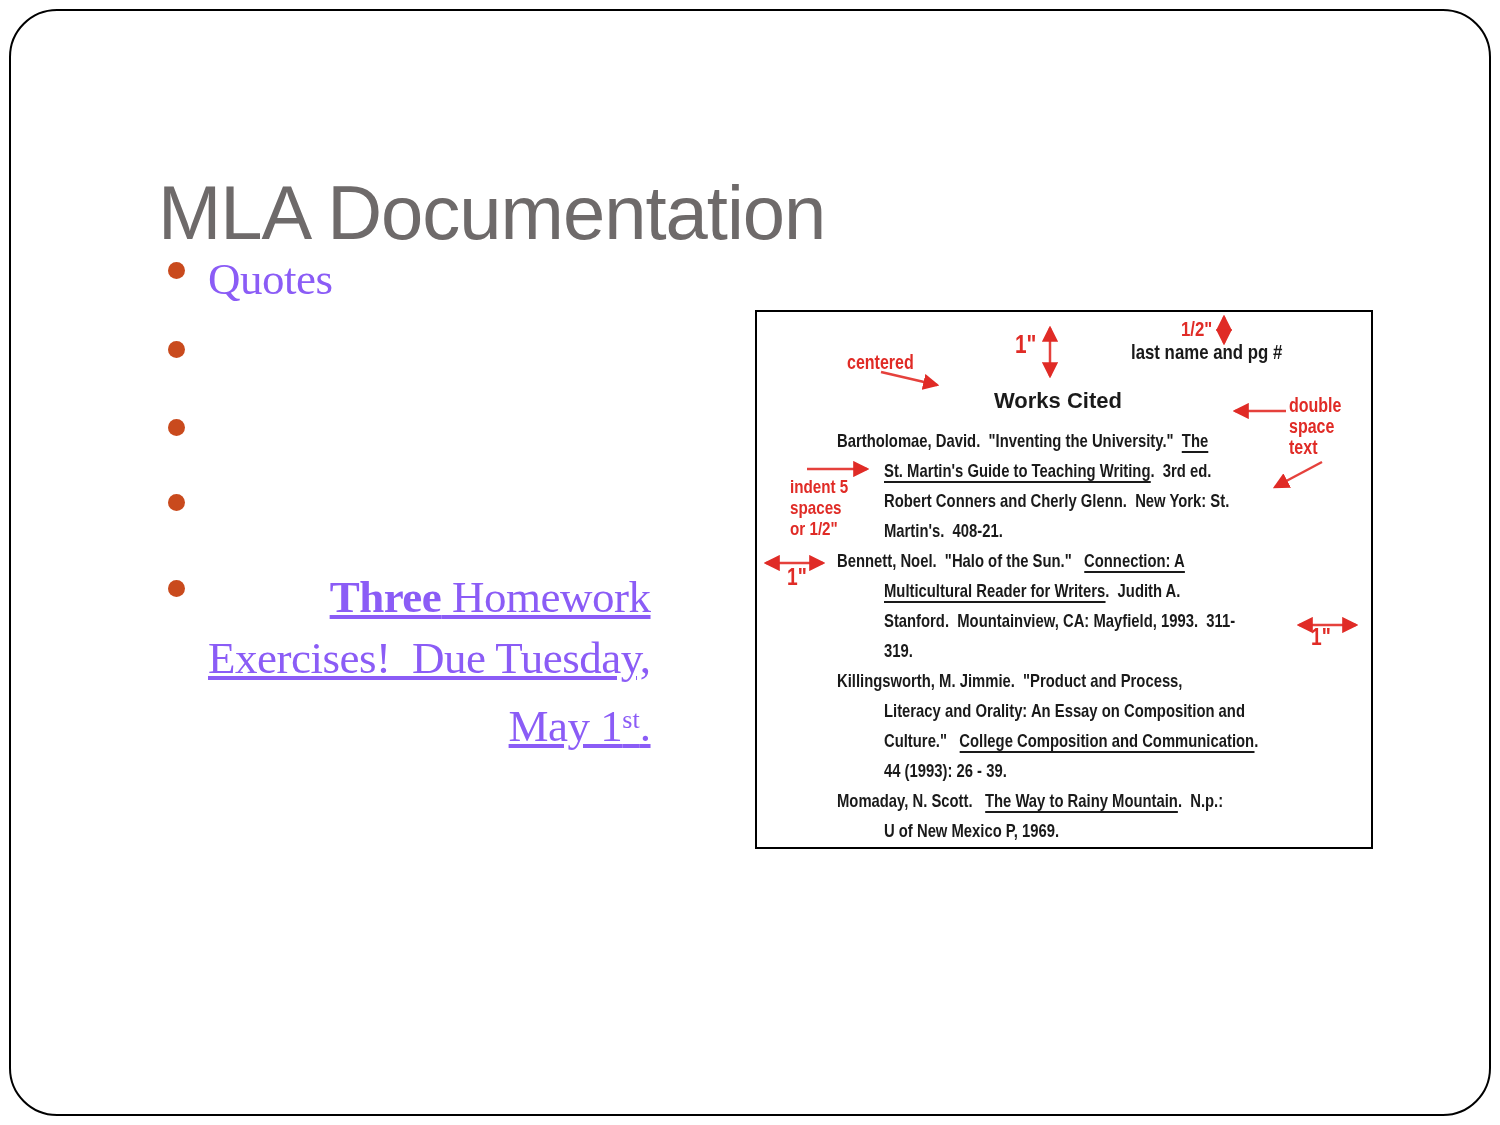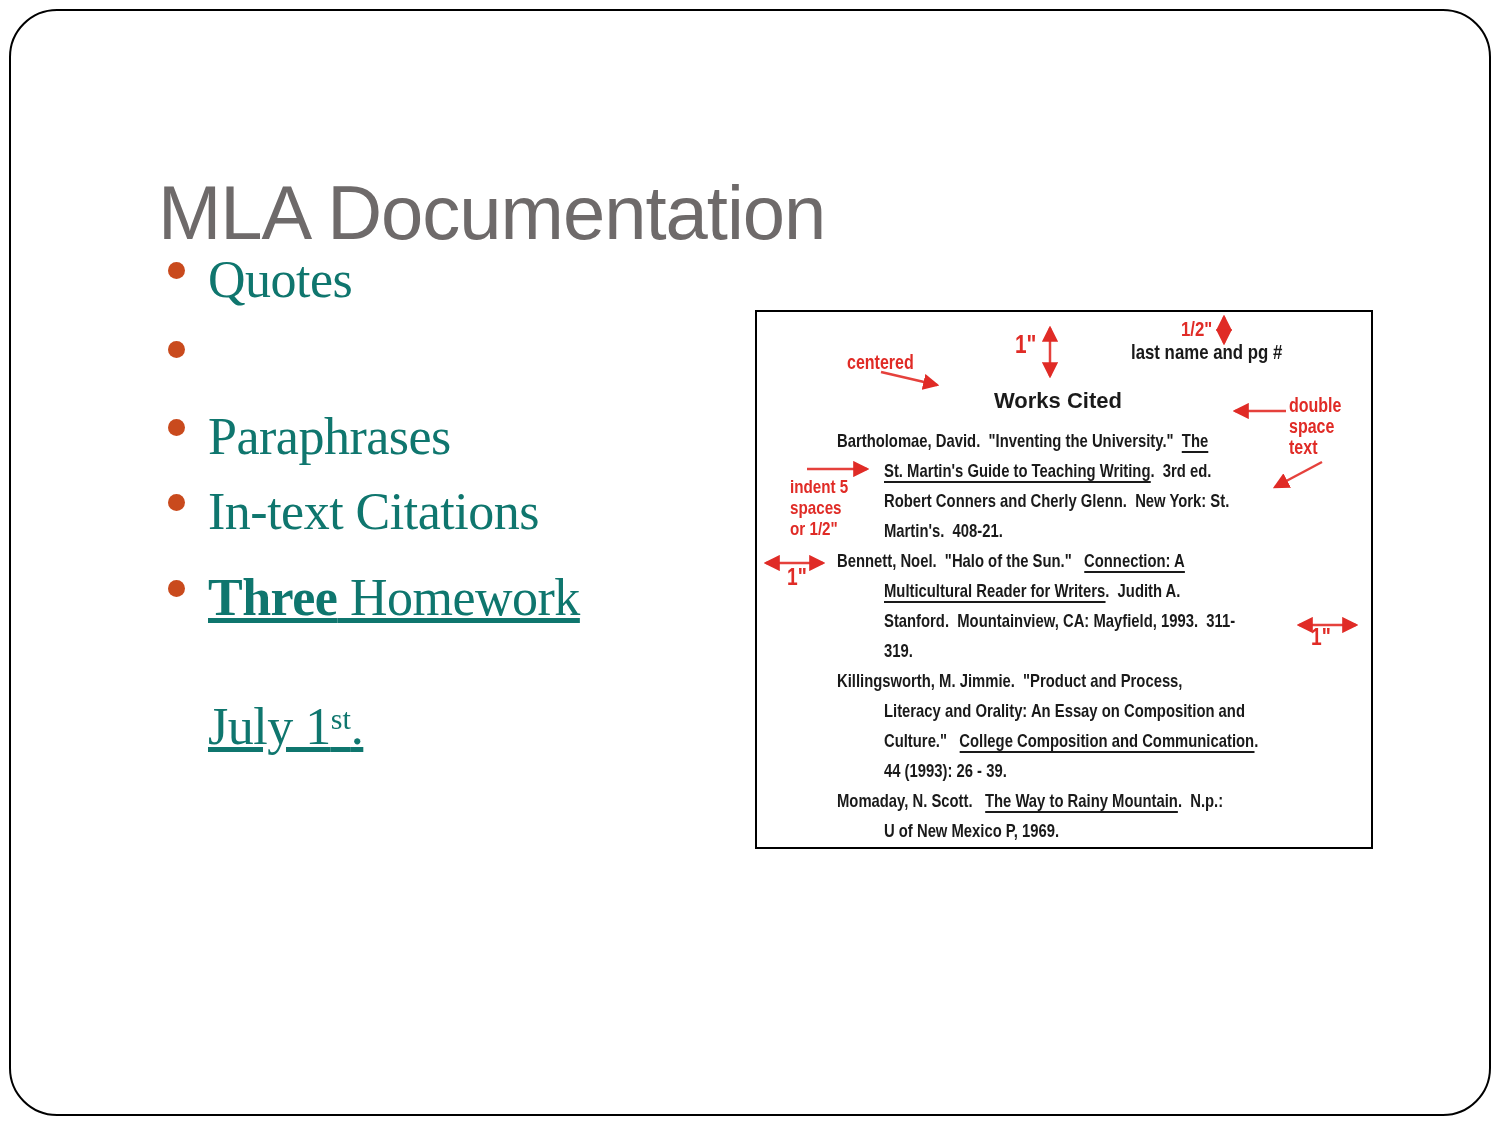--- a/index.html
+++ b/index.html
@@ -6,22 +6,22 @@
   .stage{position:relative;width:1500px;height:1125px;background:#ffffff;overflow:hidden;
          font-family:"Liberation Sans",sans-serif;}
   .slide-frame{position:absolute;left:9px;top:9px;right:9px;bottom:9px;
                border:2px solid #000;border-radius:48px;}
 
   
   .title{position:absolute;left:158px;top:122px;font-size:76px;line-height:1.05;
          color:#6e6a6a;letter-spacing:-1px;font-weight:400;}
 
   
-  .bullet-item{position:absolute;left:168px;color:#0f766e;
-               font-family:"Liberation Serif",serif;font-size:52px;letter-spacing:-0.5px;}
+  .bullet-item{position:absolute;left:168px;color:#8b5cf6;
+               font-family:"Liberation Serif",serif;font-size:45px;letter-spacing:-0.5px;text-align:right;}
   .bullet-item .dot{position:absolute;left:0;top:13px;width:17px;height:17px;
                     border-radius:50%;background:#c94a1d;}
   .bullet-item .txt{margin-left:40px;white-space:pre-wrap;line-height:61px;}
   .b1{top:249px;} .b2{top:328px;} .b3{top:406px;} .b4{top:481px;} .b5{top:567px;text-decoration:underline;}
   .bold{font-weight:700;}
   .txt sup{font-size:0.58em;vertical-align:0.5em;letter-spacing:0;}
 
   
   .diagram{position:absolute;left:755px;top:310px;width:614px;height:535px;
            border:2px solid #000;background:#fff;margin:0;}
@@ -57,29 +57,27 @@
   <div>
     <div class="bullet-item b1">
       <span class="dot"></span>
       <div class="txt">Quotes</div>
     </div>
     <div class="bullet-item b2">
       <span class="dot"></span>
     </div>
     <div class="bullet-item b3">
       <span class="dot"></span>
-      <div class="txt">Paraphrases</div>
     </div>
     <div class="bullet-item b4">
       <span class="dot"></span>
-      <div class="txt">In-text Citations</div>
     </div>
     <div class="bullet-item b5">
       <span class="dot"></span>
-      <div class="txt"><span class="bold">Three</span><span> Homework</span><br><br><span>July 1</span><sup>st</sup><span>.</span></div>
+      <div class="txt"><span class="bold">Three</span><span> Homework</span><br><span>Exercises!  Due Tuesday,</span><br><span>May 1</span><sup>st</sup><span>.</span></div>
     </div>
   </div>
 
   <figure class="diagram">
 
     <svg class="arrow-layer" viewBox="0 0 614 535" xmlns="http://www.w3.org/2000/svg">
       <defs>
         <marker id="ah" viewBox="0 0 10 10" refX="8.5" refY="5" markerWidth="6.5" markerHeight="6.5" orient="auto-start-reverse">
           <path d="M0,0 L10,5 L0,10 z" fill="#e02b26"></path>
         </marker>

